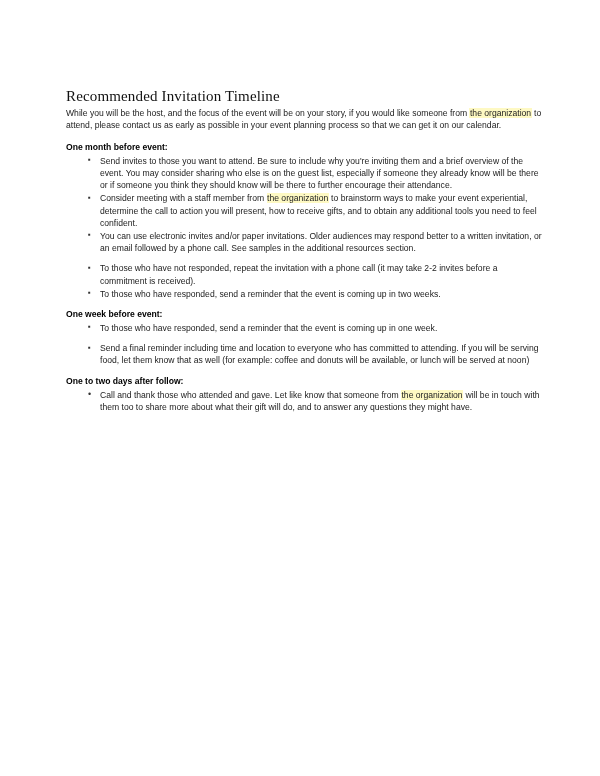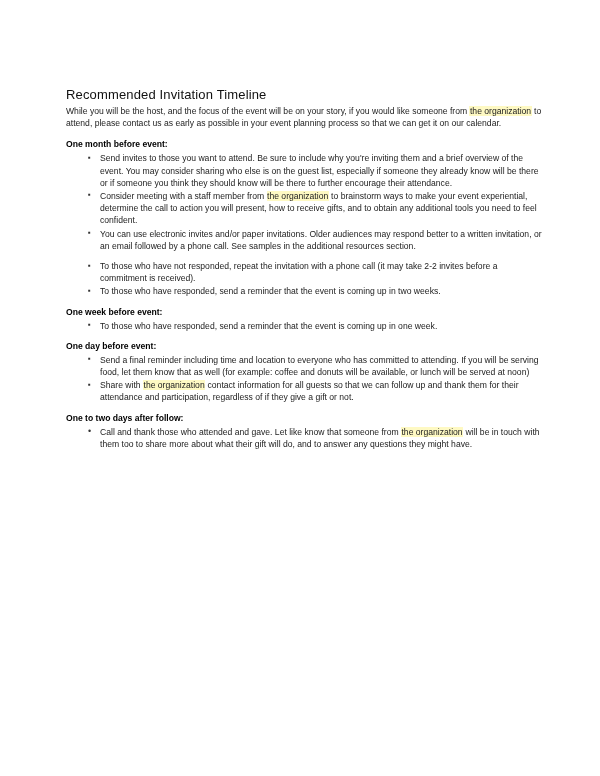--- a/index.html
+++ b/index.html
@@ -26,22 +26,22 @@
   }
 
   .content {
     position: absolute;
     left: 66px;
     top: 88px;
     width: 480px;
   }
 
   .doc-title {
-    font-family: Liberation Sans, sans-serif;
-    font-size: 13px;
+    font-family: Liberation Serif, serif;
+    font-size: 15px;
     font-weight: 400;
     letter-spacing: 0.15px;
     color: #111111;
     margin: 0 0 2px 0;
     line-height: 1.15;
   }
 
   .intro {
     font-size: 8.6px;
     line-height: 1.42;
@@ -135,24 +135,22 @@
             <li><span>To those who have responded, send a reminder that the event is coming up in two weeks.</span></li>
           </ul>
         </div>
         <div class="section">
           <div class="section-heading">One week before event:</div>
           <ul class="bullets">
             <li><span>To those who have responded, send a reminder that the event is coming up in one week.</span></li>
           </ul>
         </div>
         <div class="section">
-          <div class="section-heading">One day before event:</div>
           <ul class="bullets">
             <li><span>Send a final reminder including time and location to everyone who has committed to attending. If you will be serving food, let them know that as well (for example: coffee and donuts will be available, or lunch will be served at noon)</span></li>
-            <li><span>Share with </span><span class="hl">the organization</span><span> contact information for all guests so that we can follow up and thank them for their attendance and participation, regardless of if they give a gift or not.</span></li>
           </ul>
         </div>
         <div class="section">
           <div class="section-heading">One to two days after follow:</div>
           <ul class="bullets round">
             <li><span>Call and thank those who attended and gave. Let like know that someone from </span><span class="hl">the organization</span><span> will be in touch with them too to share more about what their gift will do, and to answer any questions they might have.</span></li>
           </ul>
         </div>
       </div>
 

